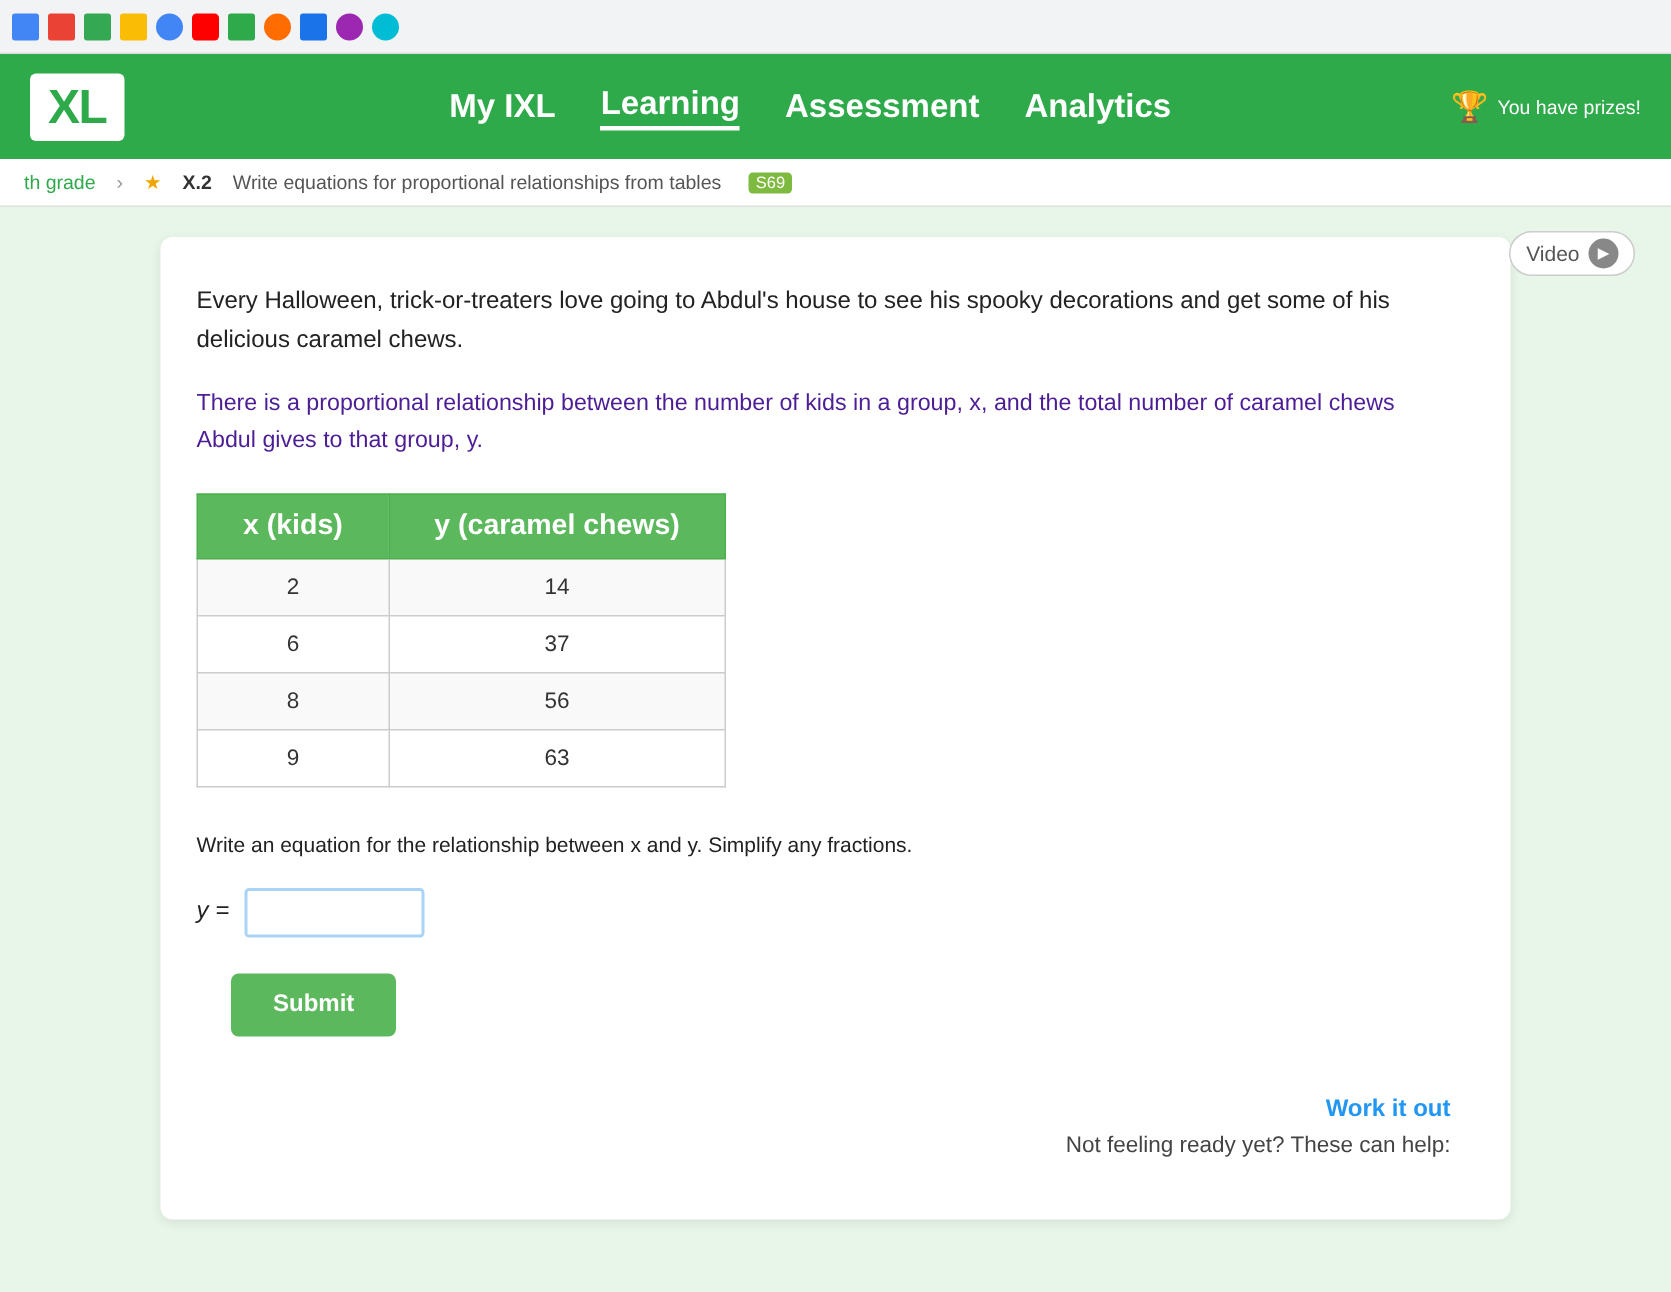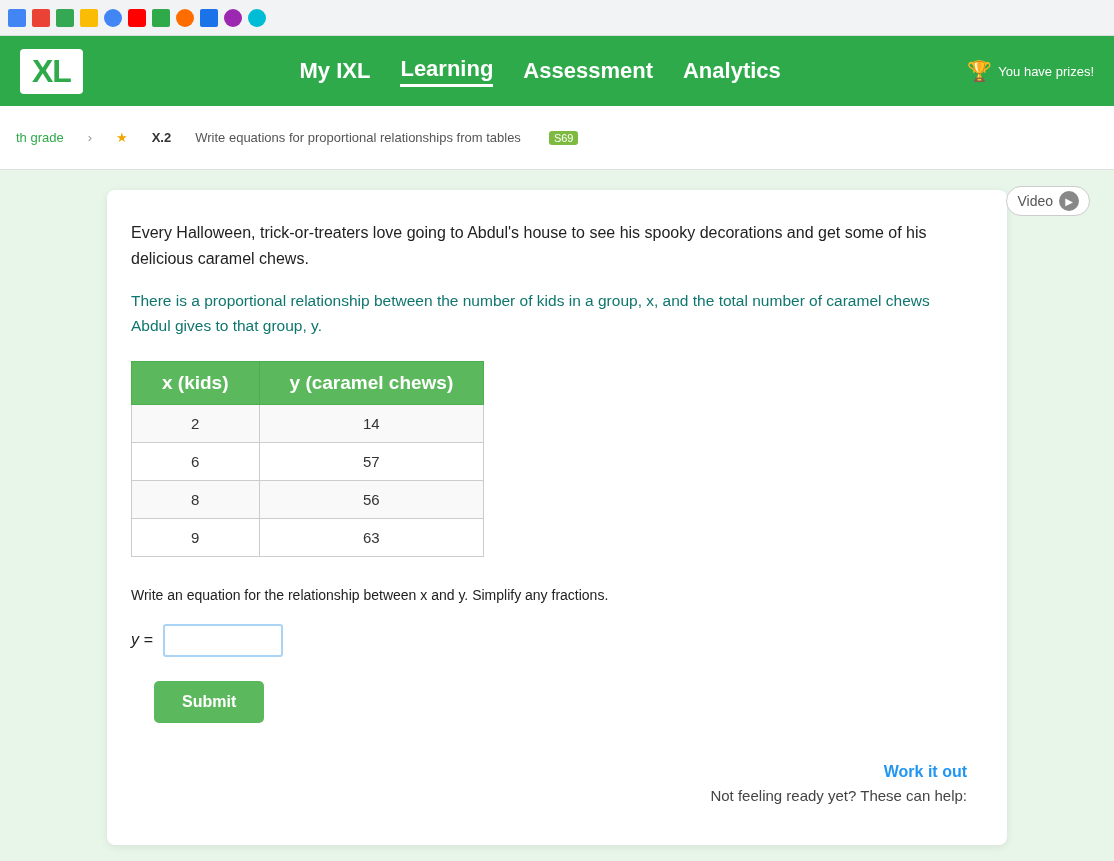--- a/index.html
+++ b/index.html
@@ -66,26 +66,26 @@
       color: #fff;
       font-size: 13px;
     }
     .trophy-icon {
       font-size: 20px;
     }
 
     
     .breadcrumb-bar {
       background: #fff;
-      padding: 24px 16px;
+      padding: 8px 16px;
       font-size: 13px;
       color: #555;
       display: flex;
       align-items: center;
-      gap: 24px;
+      gap: 14px;
       border-bottom: 1px solid #e0e0e0;
     }
     .breadcrumb-link {
       color: #2eaa4a;
       cursor: pointer;
     }
     .breadcrumb-star {
       color: #f0a500;
     }
     .breadcrumb-sep { color: #999; }
@@ -145,21 +145,21 @@
 
     .problem-text {
       font-size: 16px;
       color: #222;
       line-height: 1.6;
       margin-bottom: 18px;
     }
 
     .problem-text-secondary {
       font-size: 15.5px;
-      color: #0f766e;
+      color: #4c1d95;
       line-height: 1.6;
       margin-bottom: 22px;
     }
 
     
     .data-table {
       border-collapse: collapse;
       margin-bottom: 28px;
       min-width: 280px;
     }
@@ -317,21 +317,21 @@
           <th>y (caramel chews)</th>
         </tr>
       </thead>
       <tbody id="table-body">
       <tr>
             <td>2</td>
             <td>14</td>
           </tr>
           <tr>
             <td>6</td>
-            <td>57</td>
+            <td>37</td>
           </tr>
           <tr>
             <td>8</td>
             <td>56</td>
           </tr>
           <tr>
             <td>9</td>
             <td>63</td>
           </tr>
         </tbody>

